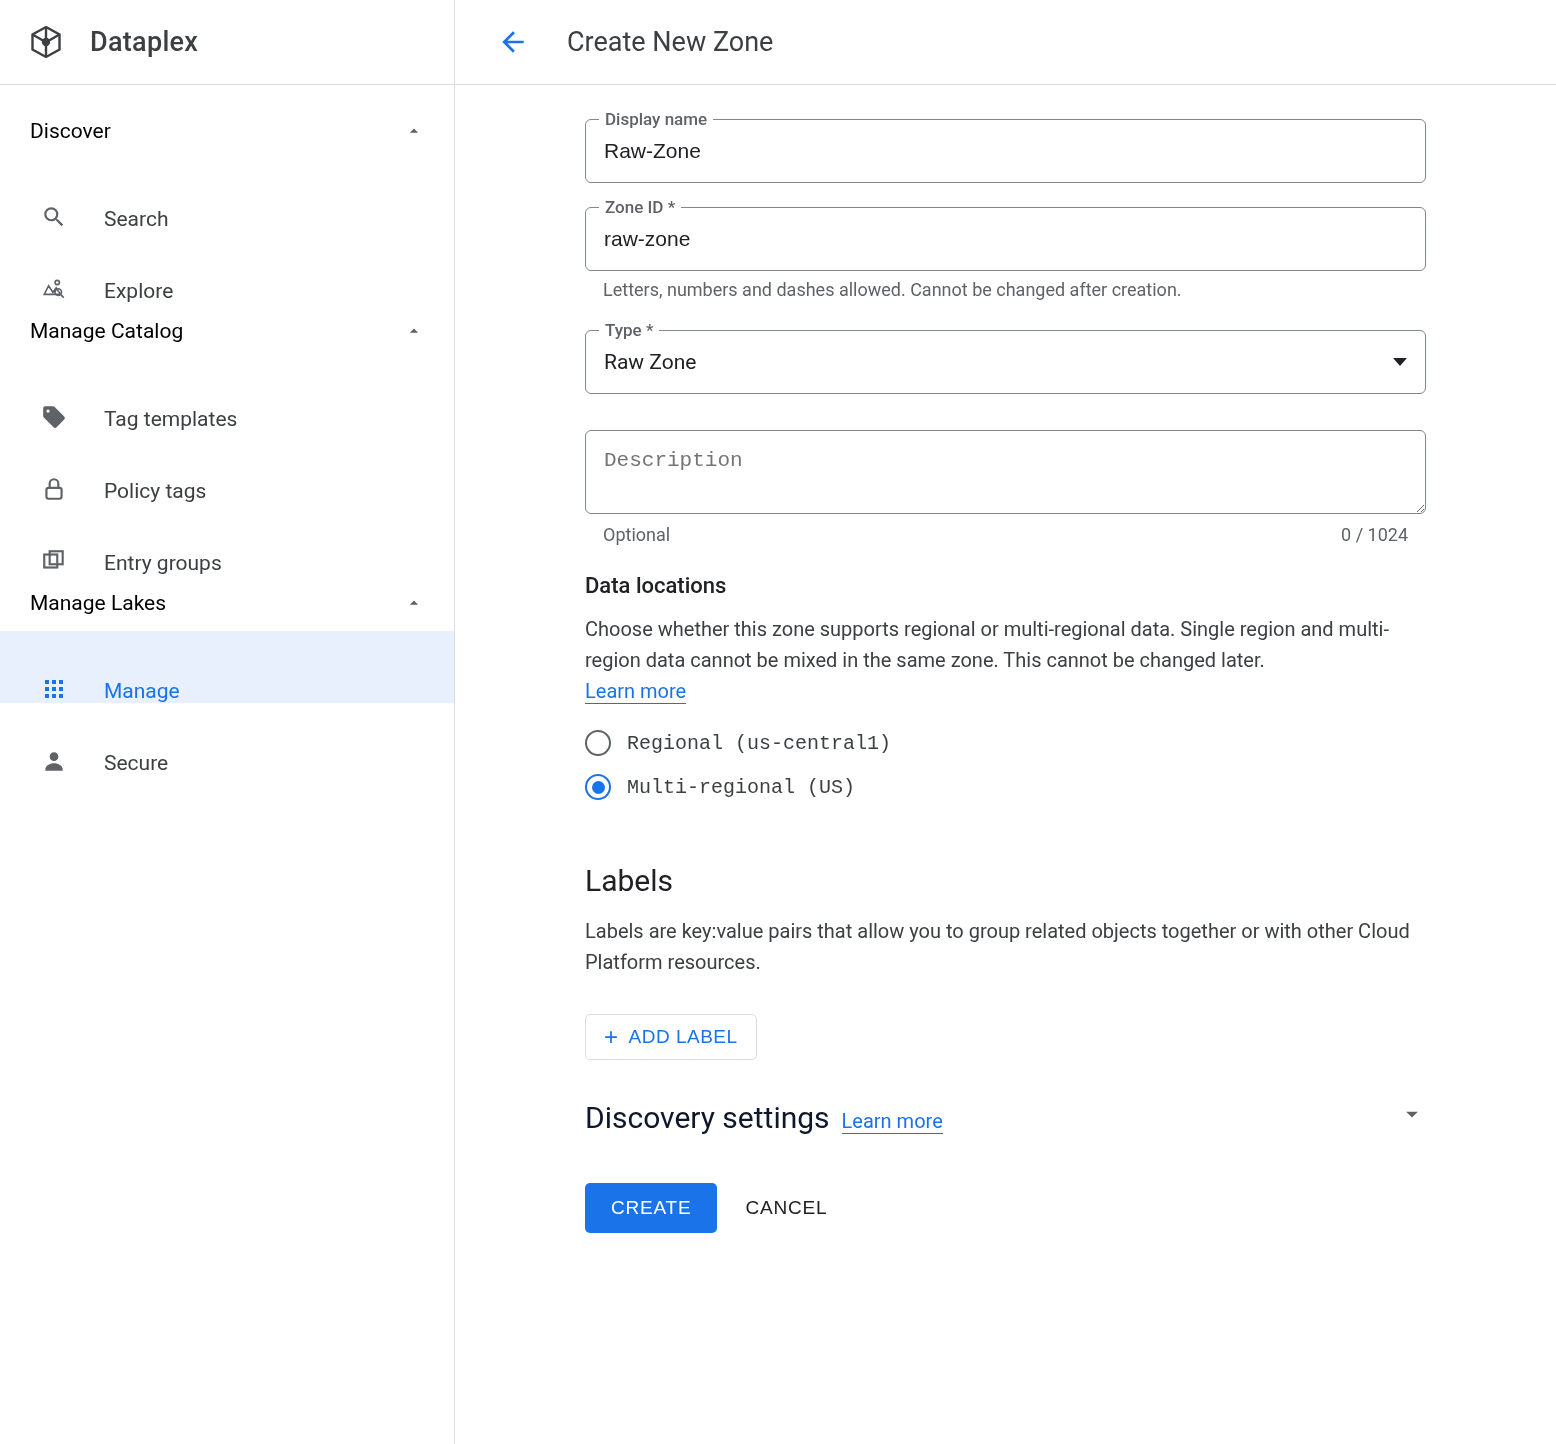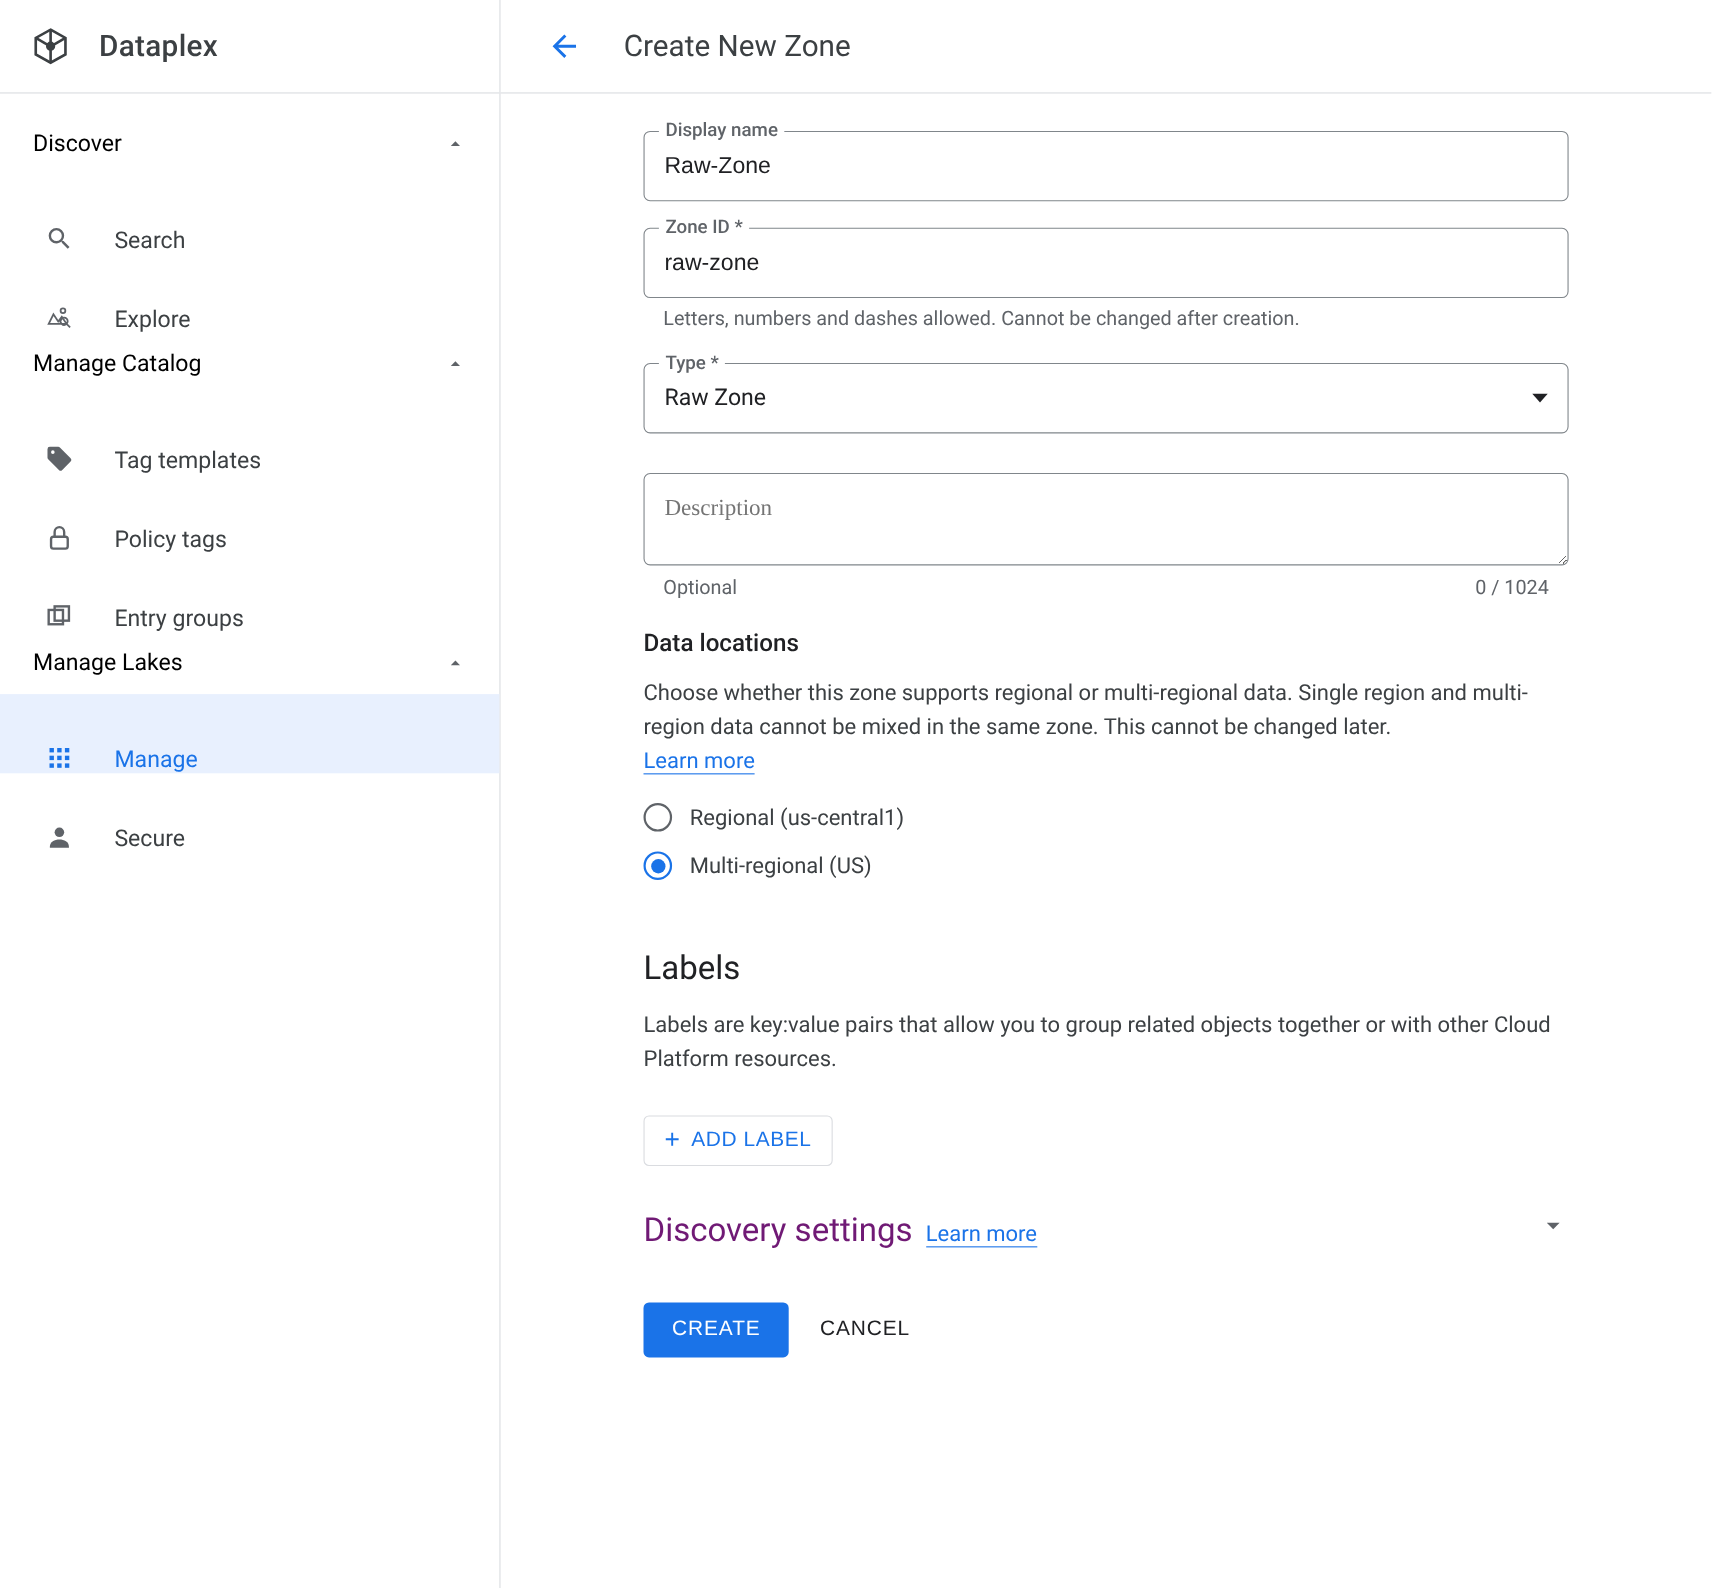--- a/index.html
+++ b/index.html
@@ -22,36 +22,36 @@
 .back-btn { width: 36px; height: 36px; display:flex; align-items:center; justify-content:center; color: #1a73e8; cursor:pointer; border:none; background:none; }
 .page-title { font-size: 27px; font-weight: 400; color: #3c4043; }
 .form-body { padding: 34px 130px 40px 130px; }
 .field-group { position: relative; margin-bottom: 24px; }
 .floating-label { position: absolute; top: -10px; left: 14px; background: #fff; padding: 0 6px; font-size: 17px; color: #5f6368; font-weight: 500; }
 .text-input { width: 100%; height: 64px; border: 1px solid #80868b; border-radius: 6px; padding: 0 18px; font-size: 21px; color: #202124; outline: none; }
 .helper-text { font-size: 18px; color: #5f6368; margin-top: 8px; padding-left: 18px; }
 .select-field { position: relative; }
 .select-input { width: 100%; height: 64px; border: 1px solid #80868b; border-radius: 6px; padding: 0 18px; font-size: 21px; color: #202124; display: flex; align-items: center; justify-content: space-between; cursor: pointer; background: #fff; text-align: right; }
 .dropdown-arrow { border-left: 7px solid transparent; border-right: 7px solid transparent; border-top: 8px solid #202124; }
-.textarea { width: 100%; height: 84px; border: 1px solid #80868b; border-radius: 6px; padding: 18px; font-size: 21px; color: #202124; outline: none; resize: both; font-family: Liberation Serif, serif; }
+.textarea { width: 100%; height: 84px; border: 1px solid #80868b; border-radius: 6px; padding: 18px; font-size: 21px; color: #202124; outline: none; resize: both; font-family: Liberation Mono, monospace; }
 .textarea-footer { display: flex; justify-content: space-between; font-size: 18px; color: #5f6368; margin-top: 6px; padding: 0 18px; }
 .section-title { font-size: 22px; font-weight: 500; color: #202124; margin: 28px 0 16px; }
 .section-desc { font-size: 20px; color: #3c4043; line-height: 1.55; }
 .learn-more { color: #1a73e8; text-decoration: none; border-bottom: 1px solid #1a73e8; font-size: 20px; cursor: pointer; }
 .radio-group { margin-top: 14px; }
-.radio-row { display: flex; align-items: center; gap: 16px; height: 44px; cursor: pointer; }
+.radio-row { display: flex; align-items: center; gap: 16px; height: 44px; cursor: pointer; font-family: Liberation Mono, monospace; }
 .radio-circle { width: 26px; height: 26px; border-radius: 50%; border: 2.5px solid #5f6368; display:flex; align-items:center; justify-content:center; flex-shrink:0; }
 .radio-circle.selected { border-color: #1a73e8; }
 .radio-dot { width: 13px; height: 13px; border-radius: 50%; background: #1a73e8; }
 .radio-label { font-size: 20px; color: #3c4043; }
 .h2-title { font-size: 30px; font-weight: 400; color: #202124; margin: 54px 0 18px; }
 .add-label-btn { display: inline-flex; align-items: center; gap: 10px; border: 1px solid #dadce0; border-radius: 5px; padding: 10px 18px; background: #fff; color: #1a73e8; font-size: 19px; font-weight: 500; cursor: pointer; margin-top: 36px; letter-spacing:.5px; }
 .plus-icon { font-size: 24px; font-weight: 400; line-height: 1; }
 .discovery-row { display: flex; align-items: baseline; justify-content: space-between; margin-top: 40px; }
-.discovery-row h2 { font-size: 30px; font-weight: 400; color: #701a75; display: inline; }
+.discovery-row h2 { font-size: 30px; font-weight: 400; color: #0f172a; display: inline; }
 .discovery-row .learn-more { margin-left: 8px; }
 .discovery-chevron { color: #5f6368; cursor: pointer; }
 .action-row { display: flex; gap: 28px; align-items: center; margin-top: 48px; }
 .create-btn { background: #1a73e8; color: #fff; border: none; border-radius: 5px; padding: 14px 26px; font-size: 19px; font-weight: 500; cursor: pointer; letter-spacing:.8px; }
 .cancel-btn { background: none; border: none; color: #202124; font-size: 19px; font-weight: 500; cursor: pointer; letter-spacing:.8px; }
 svg { display:block; }
 </style>
 </head>
 <body>
 

